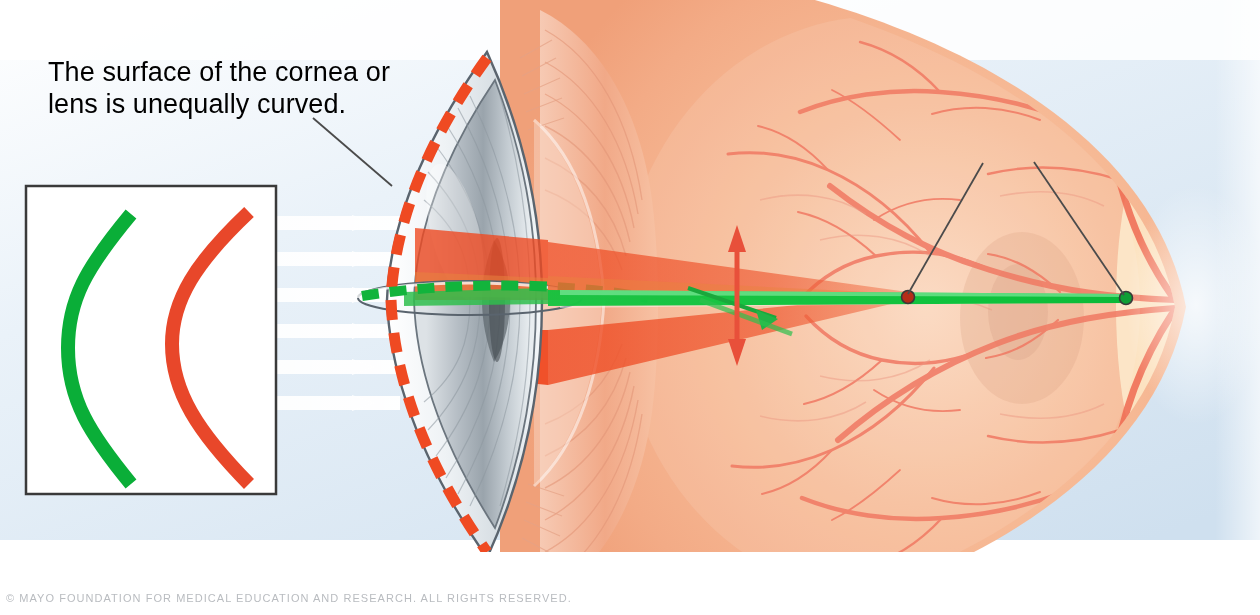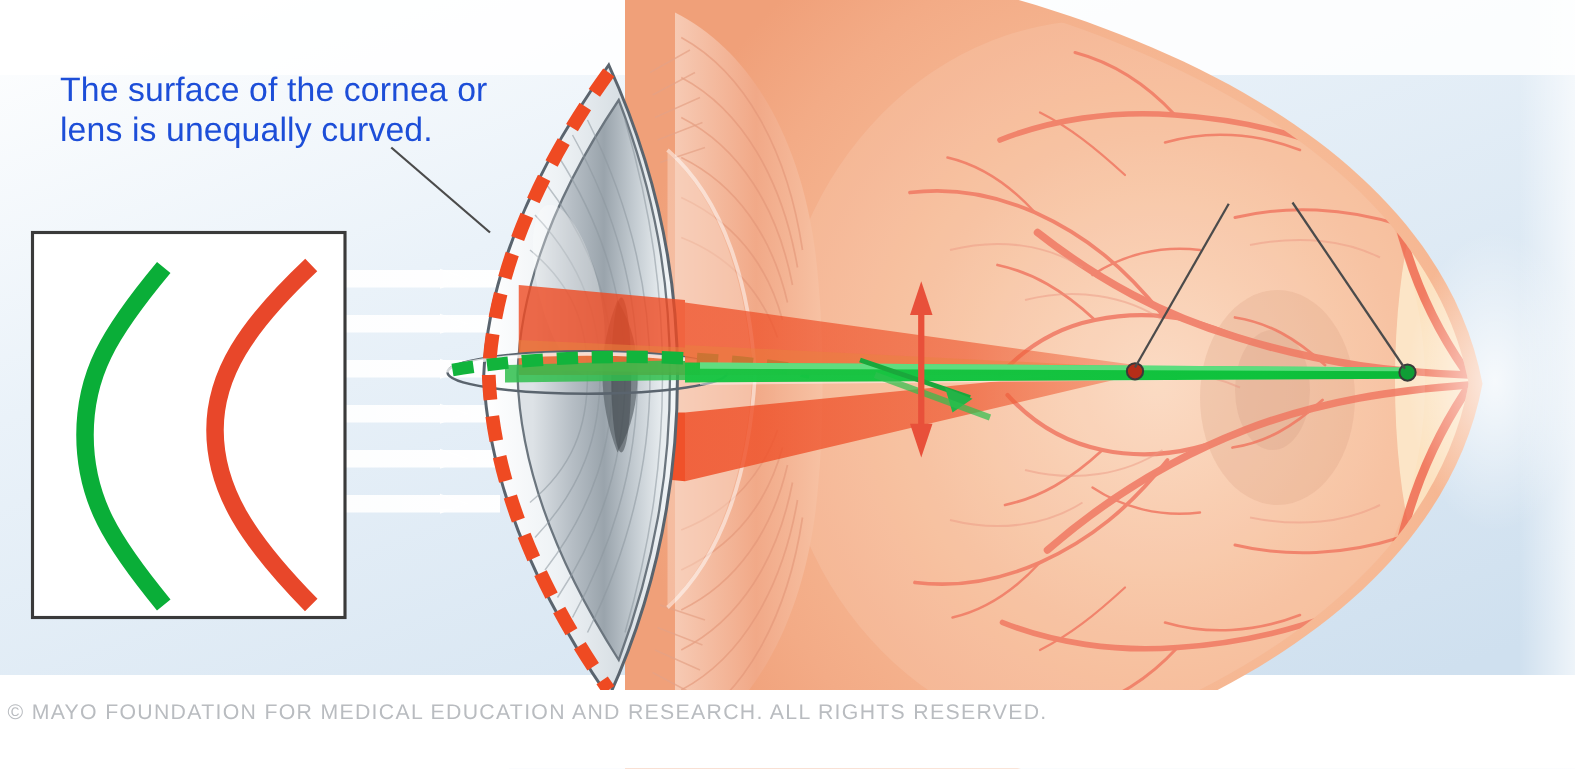--- a/index.html
+++ b/index.html
@@ -4,29 +4,29 @@
 <style>
   html,body{margin:0;padding:0;background:#fff;}
   body{
     font-family:"Liberation Sans", sans-serif;
     width:1260px;height:615px;overflow:hidden;position:relative;
   }
   #stage{position:absolute;left:0;top:0;width:1260px;height:615px;overflow:hidden;}
   #art{position:absolute;left:0;top:0;width:1260px;height:615px;}
 
   .caption{
-    position:absolute;color:#1d4ed8;line-height:1.18;
+    position:absolute;color:#000000;line-height:1.18;
     font-size:27px;letter-spacing:.1px;white-space:pre-line;
   }
   #cap-left{left:48px;top:57px;}
   #cap-right{left:814px;top:54px;}
 
   #copyright{
-    position:absolute;left:6px;top:560px;
-    font-size:17px;letter-spacing:1.05px;color:#b9bcc0;
+    position:absolute;left:6px;top:592px;
+    font-size:11px;letter-spacing:1.05px;color:#b9bcc0;
     font-family:"Liberation Sans", sans-serif;white-space:nowrap;
   }
 </style>
 </head>
 <body>
 
 <div id="stage">
 
   <svg id="art" viewBox="0 0 1260 615" xmlns="http://www.w3.org/2000/svg">
     <defs>

